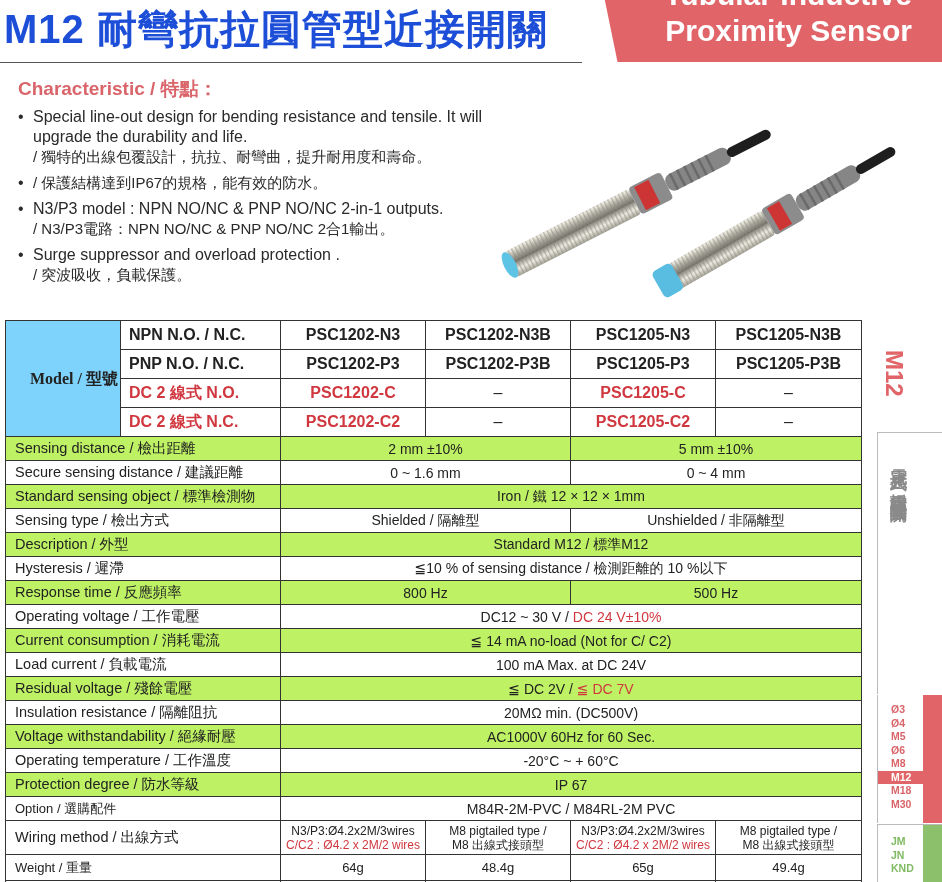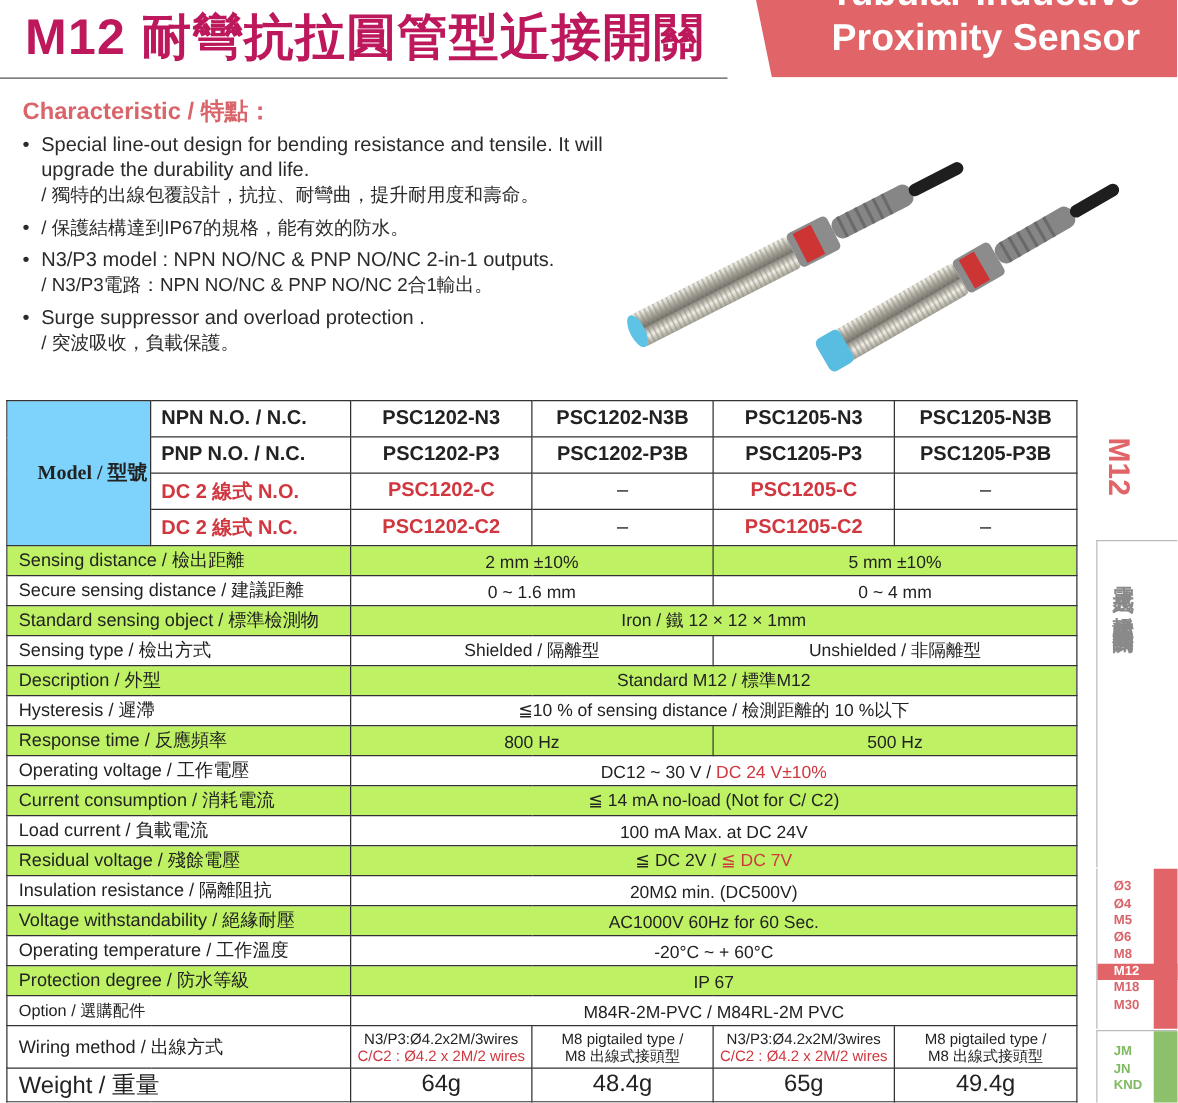--- a/index.html
+++ b/index.html
@@ -1,21 +1,21 @@
 <!DOCTYPE html>
 <html><head>
 <meta charset="utf-8">
 <style>
   * { box-sizing: border-box; margin: 0; padding: 0; }
   html, body { width: 942px; height: 882px; overflow: hidden; background: #ffffff; }
   body { position: relative; font-family: "Liberation Sans", "DejaVu Sans", sans-serif; color: #222; }
 
   .title {
-    position: absolute; left: 20px; top: 2px;
-    font-size: 40px; font-weight: bold; color: #be185d; letter-spacing: 1px;
+    position: absolute; left: 4px; top: 2px;
+    font-size: 40px; font-weight: bold; color: #1d4ed8; letter-spacing: 1px;
     font-family: "Liberation Sans", "DejaVu Sans", sans-serif;
     white-space: nowrap;
   }
   .title-rule { position: absolute; left: 0; top: 62px; width: 582px; height: 1px; background: #555; }
 
   .banner {
     position: absolute; left: 604px; top: -4px; width: 338px; height: 66px;
     background: #e06468;
     clip-path: polygon(0 0, 100% 0, 100% 100%, 4% 100%);
   }
@@ -43,21 +43,21 @@
   .spec-table { position: absolute; left: 5px; top: 320px; width: 856px; border-collapse: collapse; table-layout: fixed; }
   .spec-table td { border: 1px solid #333; font-size: 14px; height: 24px; text-align: center; vertical-align: middle; padding: 0 2px; white-space: nowrap; overflow: hidden; }
   .spec-table tr.model-row td { height: 29px; font-size: 16px; font-weight: bold; }
   .spec-table td.model-label { background: #7dd3fc; text-align: right; padding-left: 9px; vertical-align: middle; font-weight: normal; font-size: 18px; line-height: 21px; white-space: normal; font-family: Liberation Serif, serif; }
   .spec-table td.sub-label { text-align: left; padding-left: 8px; }
   .spec-table td.row-label { text-align: left; padding-left: 9px; font-size: 14.5px; }
   .spec-table td.row-label.small { font-size: 13px; }
   .red { color: #d0373f; }
   .spec-table tr.shade td { background: #bef264; }
   .spec-table td.wire { font-size: 12px; line-height: 14px; height: 34px; }
-  .spec-table tr.weight td { height: 26px; font-size: 19px; }
+  .spec-table tr.weight td { height: 26px; font-size: 13px; }
   .spec-table tr.stub td { height: 10px; border-bottom: none; }
 
   
   .side-m12 {
     position: absolute; left: 880px; top: 350px; font-size: 24px; font-weight: bold; color: #e06468;
     writing-mode: vertical-rl; transform: rotate(0deg); white-space: nowrap;
   }
   .side-box { position: absolute; left: 877px; top: 432px; width: 65px; height: 262px; border-left: 1px solid #bbb; border-top: 1px solid #bbb; }
   .side-zh {
     position: absolute; left: 888px; top: 456px; font-size: 17px; font-weight: bold; color: #8a8a8a;

